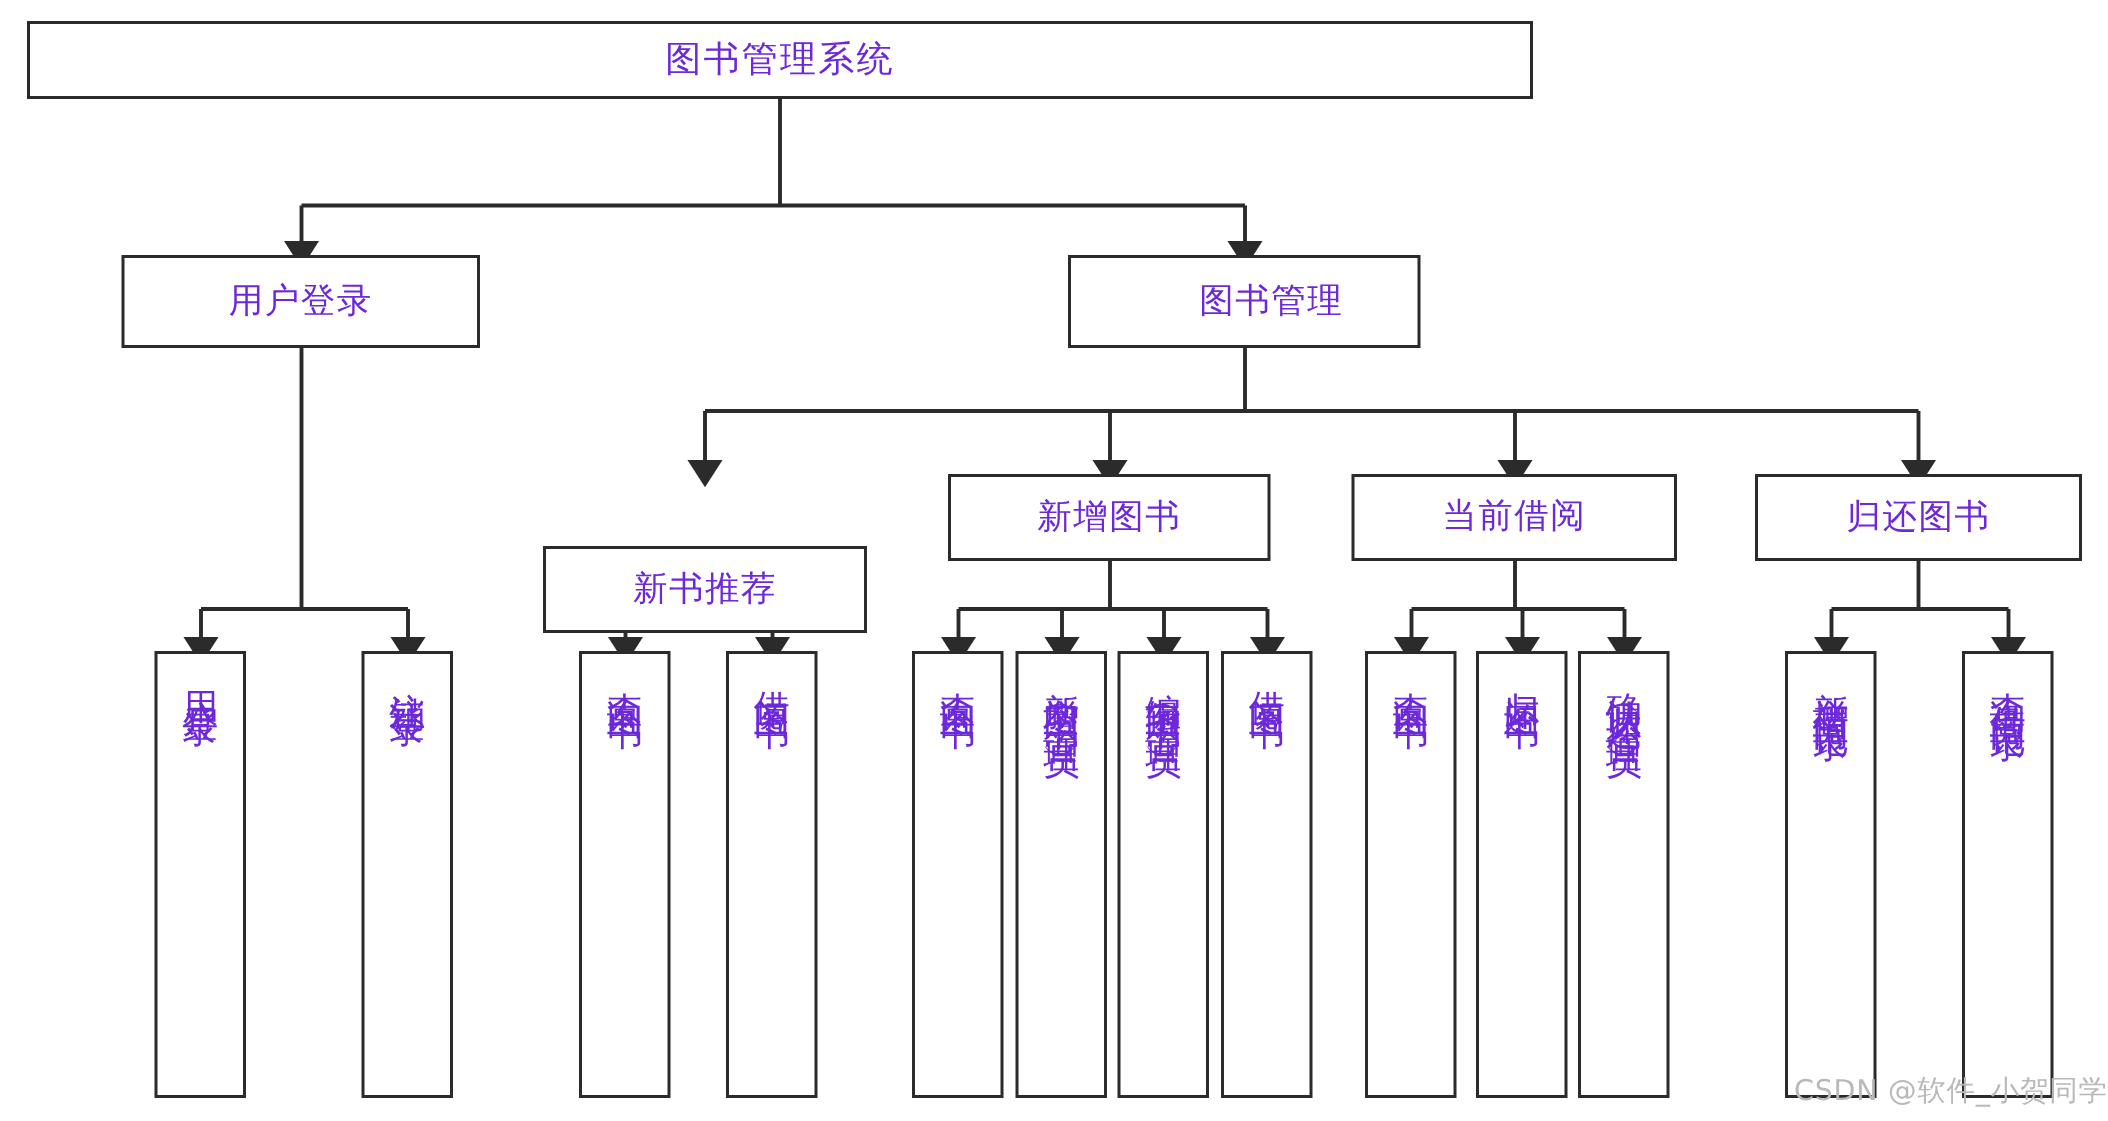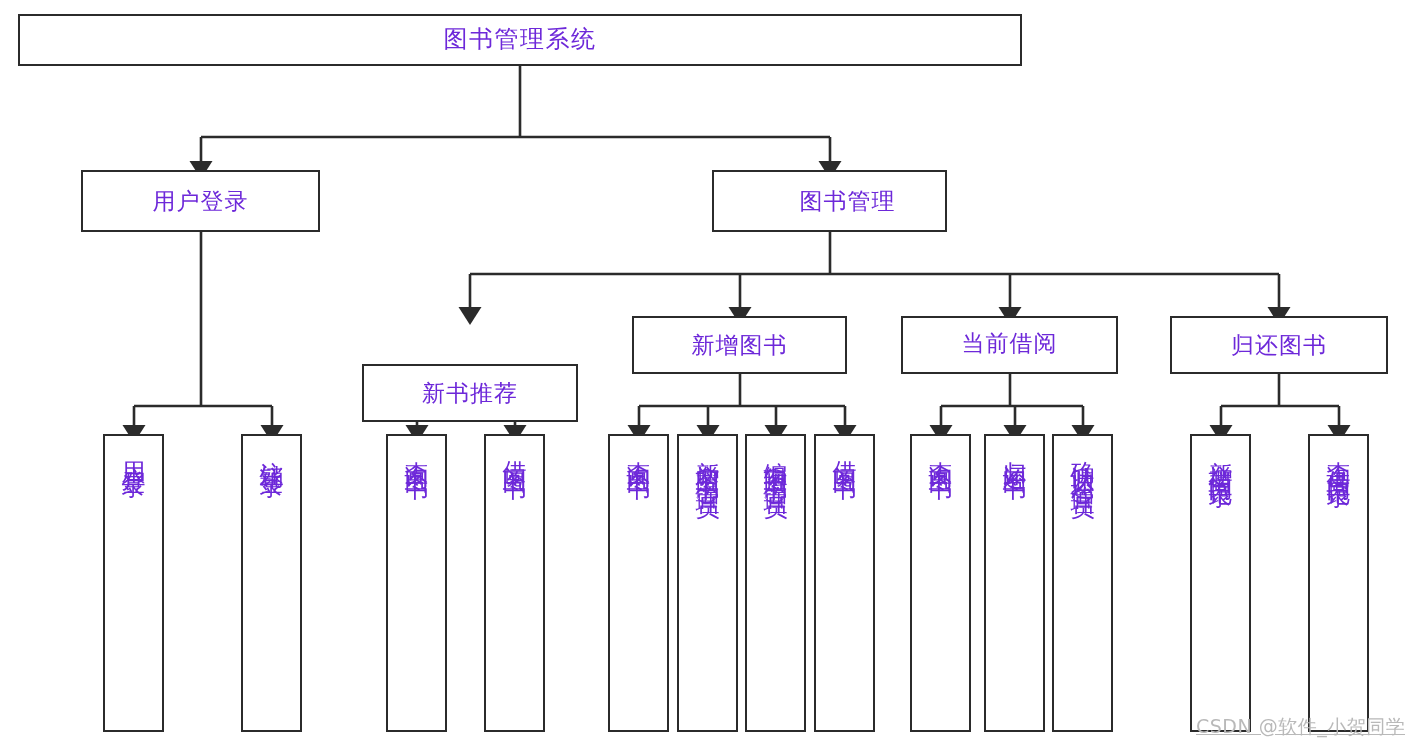--- a/index.html
+++ b/index.html
@@ -66,21 +66,20 @@
     line-height: 1;
     white-space: nowrap;
   }
   .watermark {
     position: absolute;
     font-size: 19px;
     color: #b9b9b9;
     white-space: nowrap;
     letter-spacing: 0.5px;
     font-family: "DejaVu Sans", "Liberation Sans", sans-serif;
-    text-decoration: underline;
   }
 </style>
 </head>
 <body>
 
 <div id="diagram-root">
 
   <svg id="connector-layer" viewBox="0 0 1405 747" width="1405" height="747" xmlns="http://www.w3.org/2000/svg">
     <defs>
       <marker id="arrowhead" markerWidth="9" markerHeight="9" refX="3.2" refY="4.5" orient="auto" markerUnits="strokeWidth">

